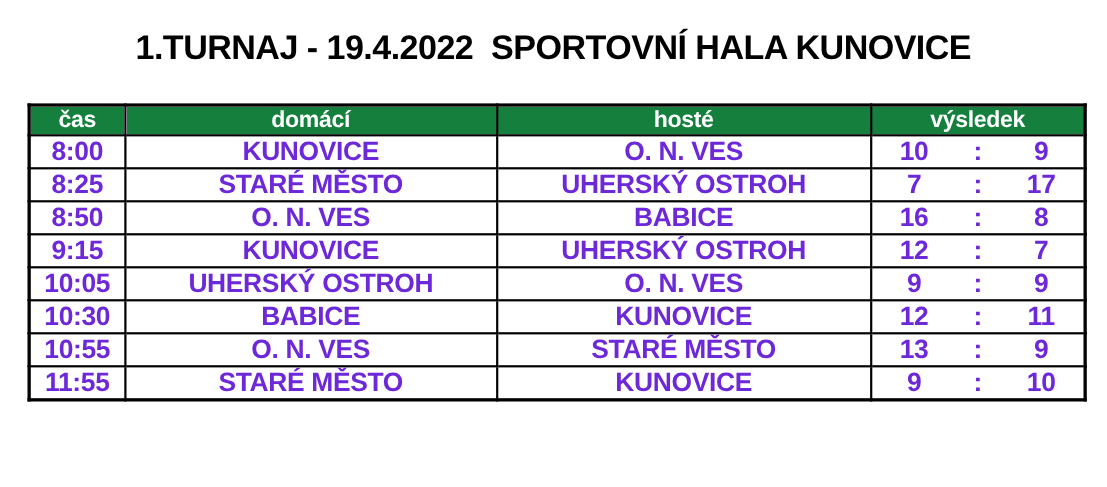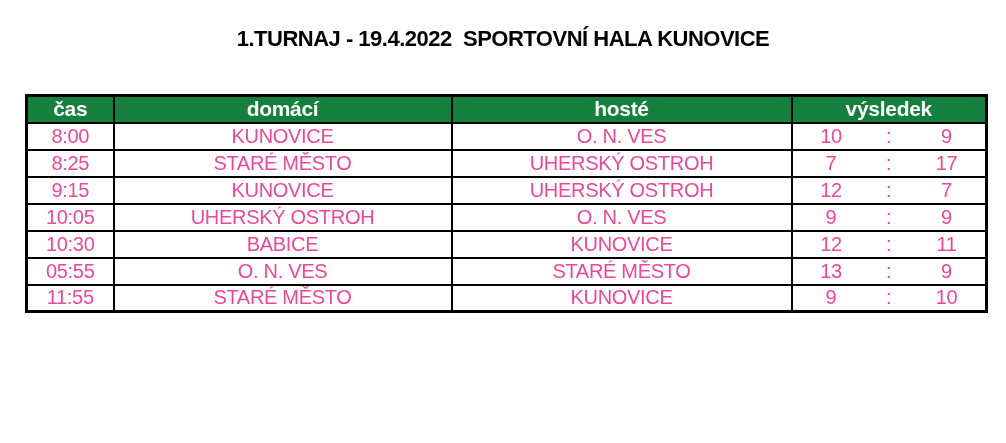--- a/index.html
+++ b/index.html
@@ -8,21 +8,21 @@
     background: #ffffff;
     font-family: "Liberation Sans", sans-serif;
     overflow: hidden;
     position: relative;
   }
   .title {
     position: absolute;
     top: 26px; left: 0;
     width: 1006px;
     text-align: center;
-    font-size: 22px;
+    font-size: 31px;
     font-weight: bold;
     letter-spacing: -0.5px;
     color: #000;
     white-space: pre;
   }
   .table-wrap {
     position: absolute;
     top: 94px; left: 25px;
     width: 960px;
   }
@@ -41,23 +41,23 @@
   table.schedule { border: 3px solid #000; }
   thead th {
     background: #15803d;
     color: #ffffff;
     font-size: 21px;
     font-weight: bold;
     height: 27px;
     letter-spacing: -0.3px;
   }
   tbody td {
-    color: #ec4899;
-    font-size: 20px;
-    font-weight: normal;
+    color: #6d28d9;
+    font-size: 24px;
+    font-weight: bold;
     height: 27px;
     letter-spacing: -0.3px;
   }
   td.c-result { padding: 0; }
   .result-line {
     display: flex;
     width: 100%;
     align-items: center;
   }
   .result-line .score-home { width: 40%; text-align: center; }
@@ -105,20 +105,32 @@
     <td class="c-guest">UHERSKÝ OSTROH</td>
     <td class="c-result">
       <span class="result-line">
         <span class="score-home">7</span>
         <span class="score-sep">:</span>
         <span class="score-away">17</span>
       </span>
     </td>
   </tr>
 
+  <tr>
+    <td class="c-time">8:50</td>
+    <td class="c-home">O. N. VES</td>
+    <td class="c-guest">BABICE</td>
+    <td class="c-result">
+      <span class="result-line">
+        <span class="score-home">16</span>
+        <span class="score-sep">:</span>
+        <span class="score-away">8</span>
+      </span>
+    </td>
+  </tr>
 
   <tr>
     <td class="c-time">9:15</td>
     <td class="c-home">KUNOVICE</td>
     <td class="c-guest">UHERSKÝ OSTROH</td>
     <td class="c-result">
       <span class="result-line">
         <span class="score-home">12</span>
         <span class="score-sep">:</span>
         <span class="score-away">7</span>
@@ -147,21 +159,21 @@
     <td class="c-result">
       <span class="result-line">
         <span class="score-home">12</span>
         <span class="score-sep">:</span>
         <span class="score-away">11</span>
       </span>
     </td>
   </tr>
 
   <tr>
-    <td class="c-time">05:55</td>
+    <td class="c-time">10:55</td>
     <td class="c-home">O. N. VES</td>
     <td class="c-guest">STARÉ MĚSTO</td>
     <td class="c-result">
       <span class="result-line">
         <span class="score-home">13</span>
         <span class="score-sep">:</span>
         <span class="score-away">9</span>
       </span>
     </td>
   </tr>

